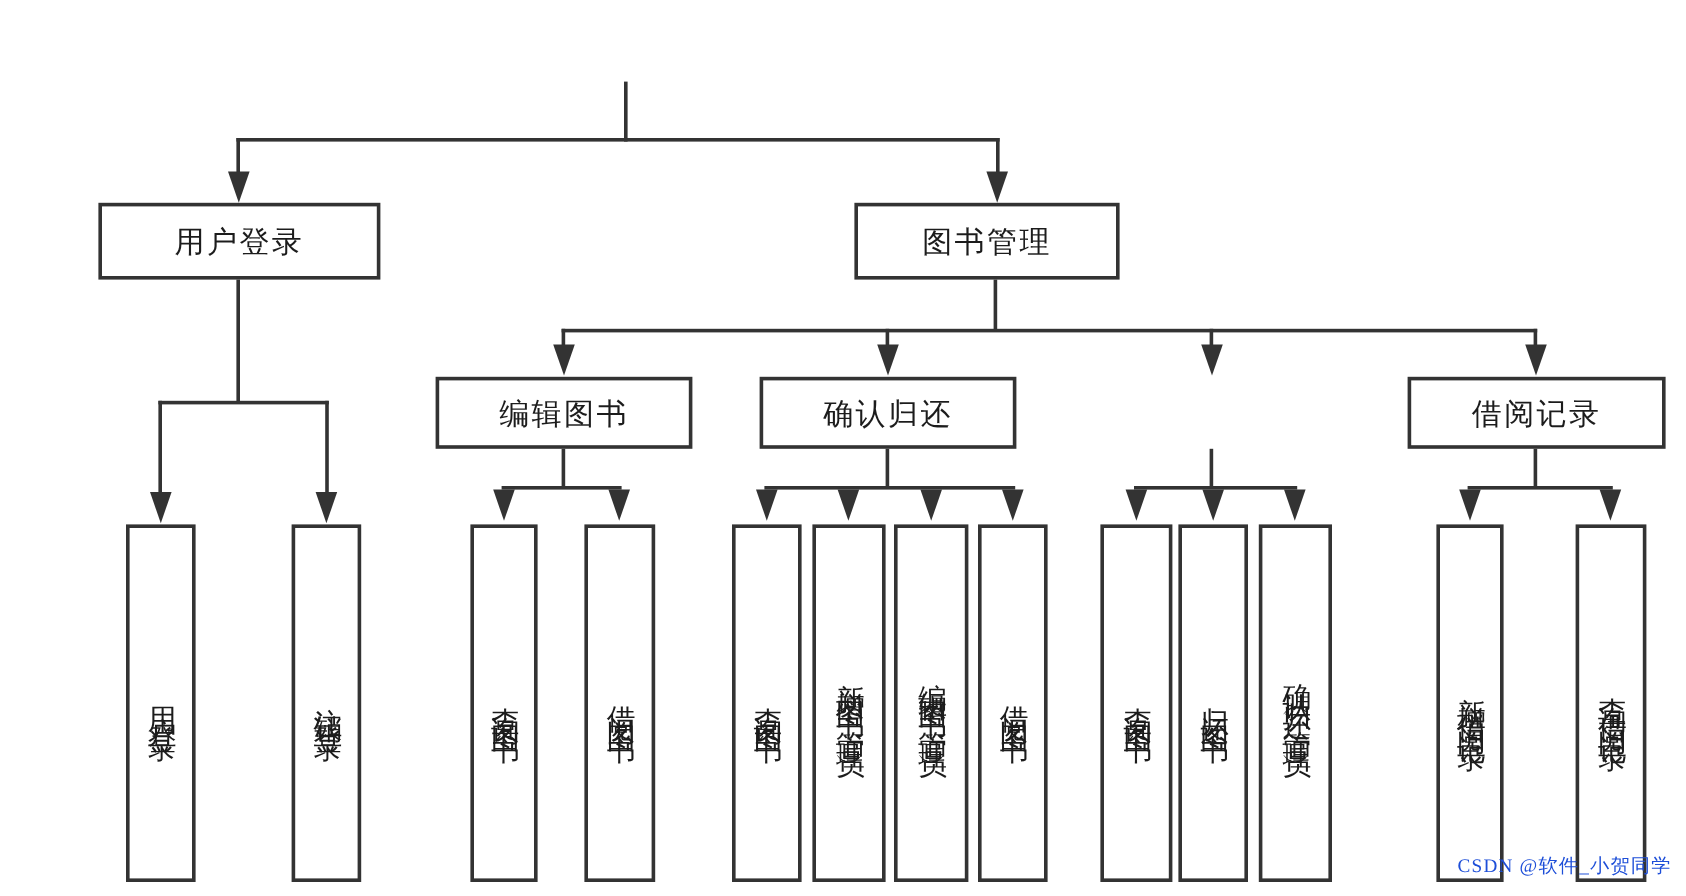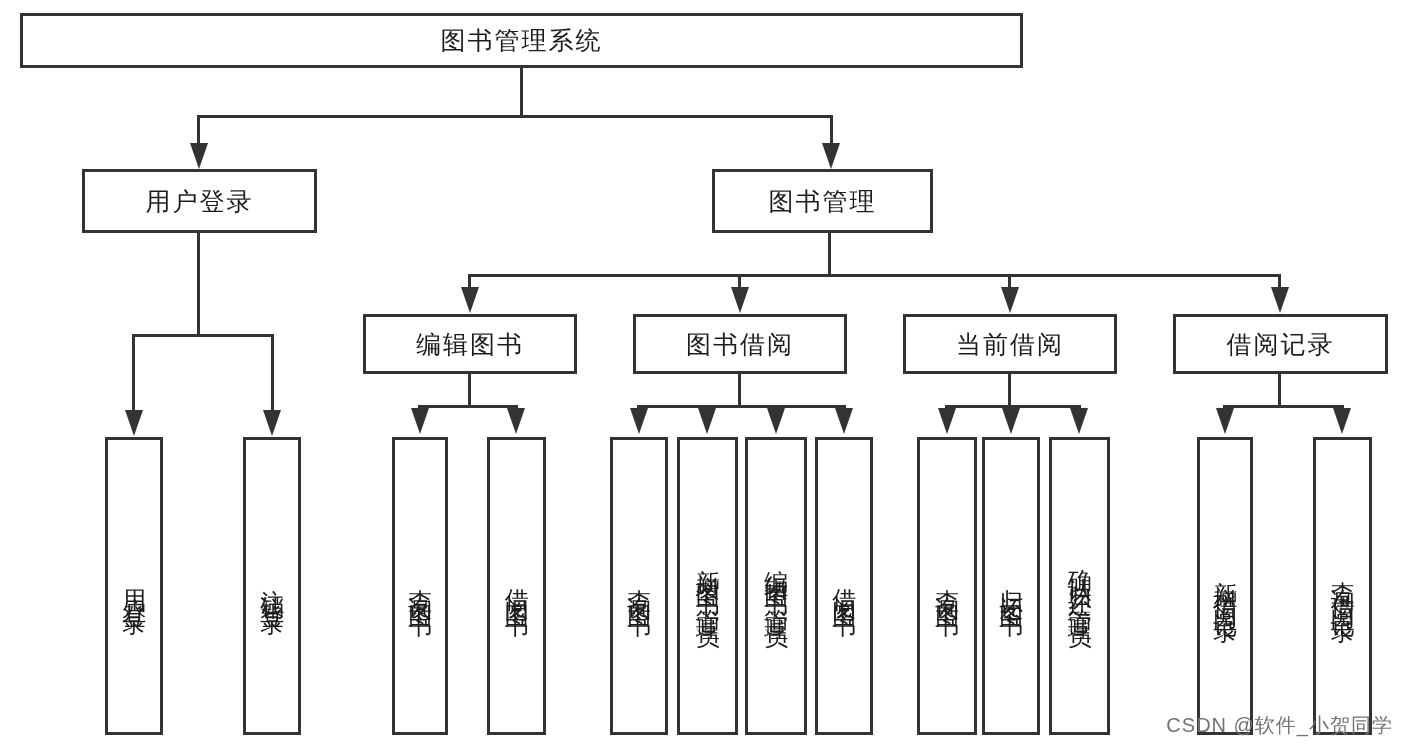--- a/index.html
+++ b/index.html
@@ -20,51 +20,45 @@
     font-size:24px; letter-spacing:8px; line-height:1.1; white-space:nowrap;
   }
   .hline,.vline { position:absolute; background:#333333; }
   .arrow {
     position:absolute; width:0; height:0;
     border-left:9px solid transparent; border-right:9px solid transparent;
     border-top:26px solid #333333;
   }
   .watermark {
     position:absolute; top:712px; right:12px;
-    font-size:20px; color:#737373; letter-spacing:1px; white-space:nowrap;
+    font-size:16px; color:#1d4ed8; letter-spacing:1px; white-space:nowrap;font-family:Liberation Serif, serif;
   }
 </style>
 </head>
 <body>
 
 <div class="stage">
 
-  <div class="box h" style="left:20px;top:13px;width:1003px;height:55px">
-    <span>图书管理系统</span>
-  </div>
 
   <div class="box h" style="left:82px;top:169px;width:235px;height:64px">
     <span>用户登录</span>
   </div>
 
   <div class="box h" style="left:712px;top:169px;width:221px;height:64px">
     <span>图书管理</span>
   </div>
 
   <div class="box h" style="left:363px;top:314px;width:214px;height:60px">
     <span>编辑图书</span>
   </div>
 
   <div class="box h" style="left:633px;top:314px;width:214px;height:60px">
-    <span>图书借阅</span>
+    <span>确认归还</span>
   </div>
 
-  <div class="box h" style="left:903px;top:314px;width:214px;height:60px">
-    <span>当前借阅</span>
-  </div>
 
   <div class="box h" style="left:1173px;top:314px;width:215px;height:60px">
     <span>借阅记录</span>
   </div>
 
   <div class="box v" style="left:105px;top:437px;width:58px;height:298px">
     <span>用户登录</span>
   </div>
   <div class="box v" style="left:243px;top:437px;width:58px;height:298px">
     <span>注销登录</span>

